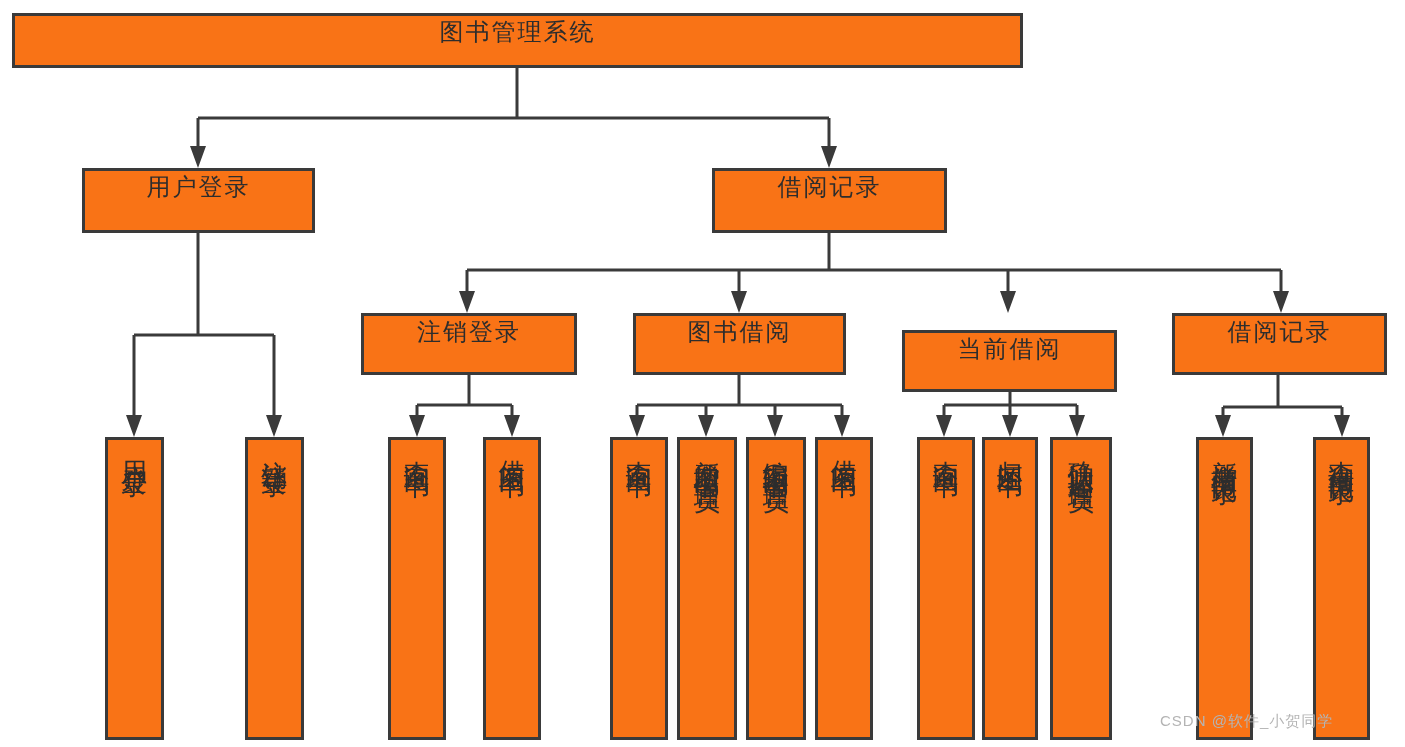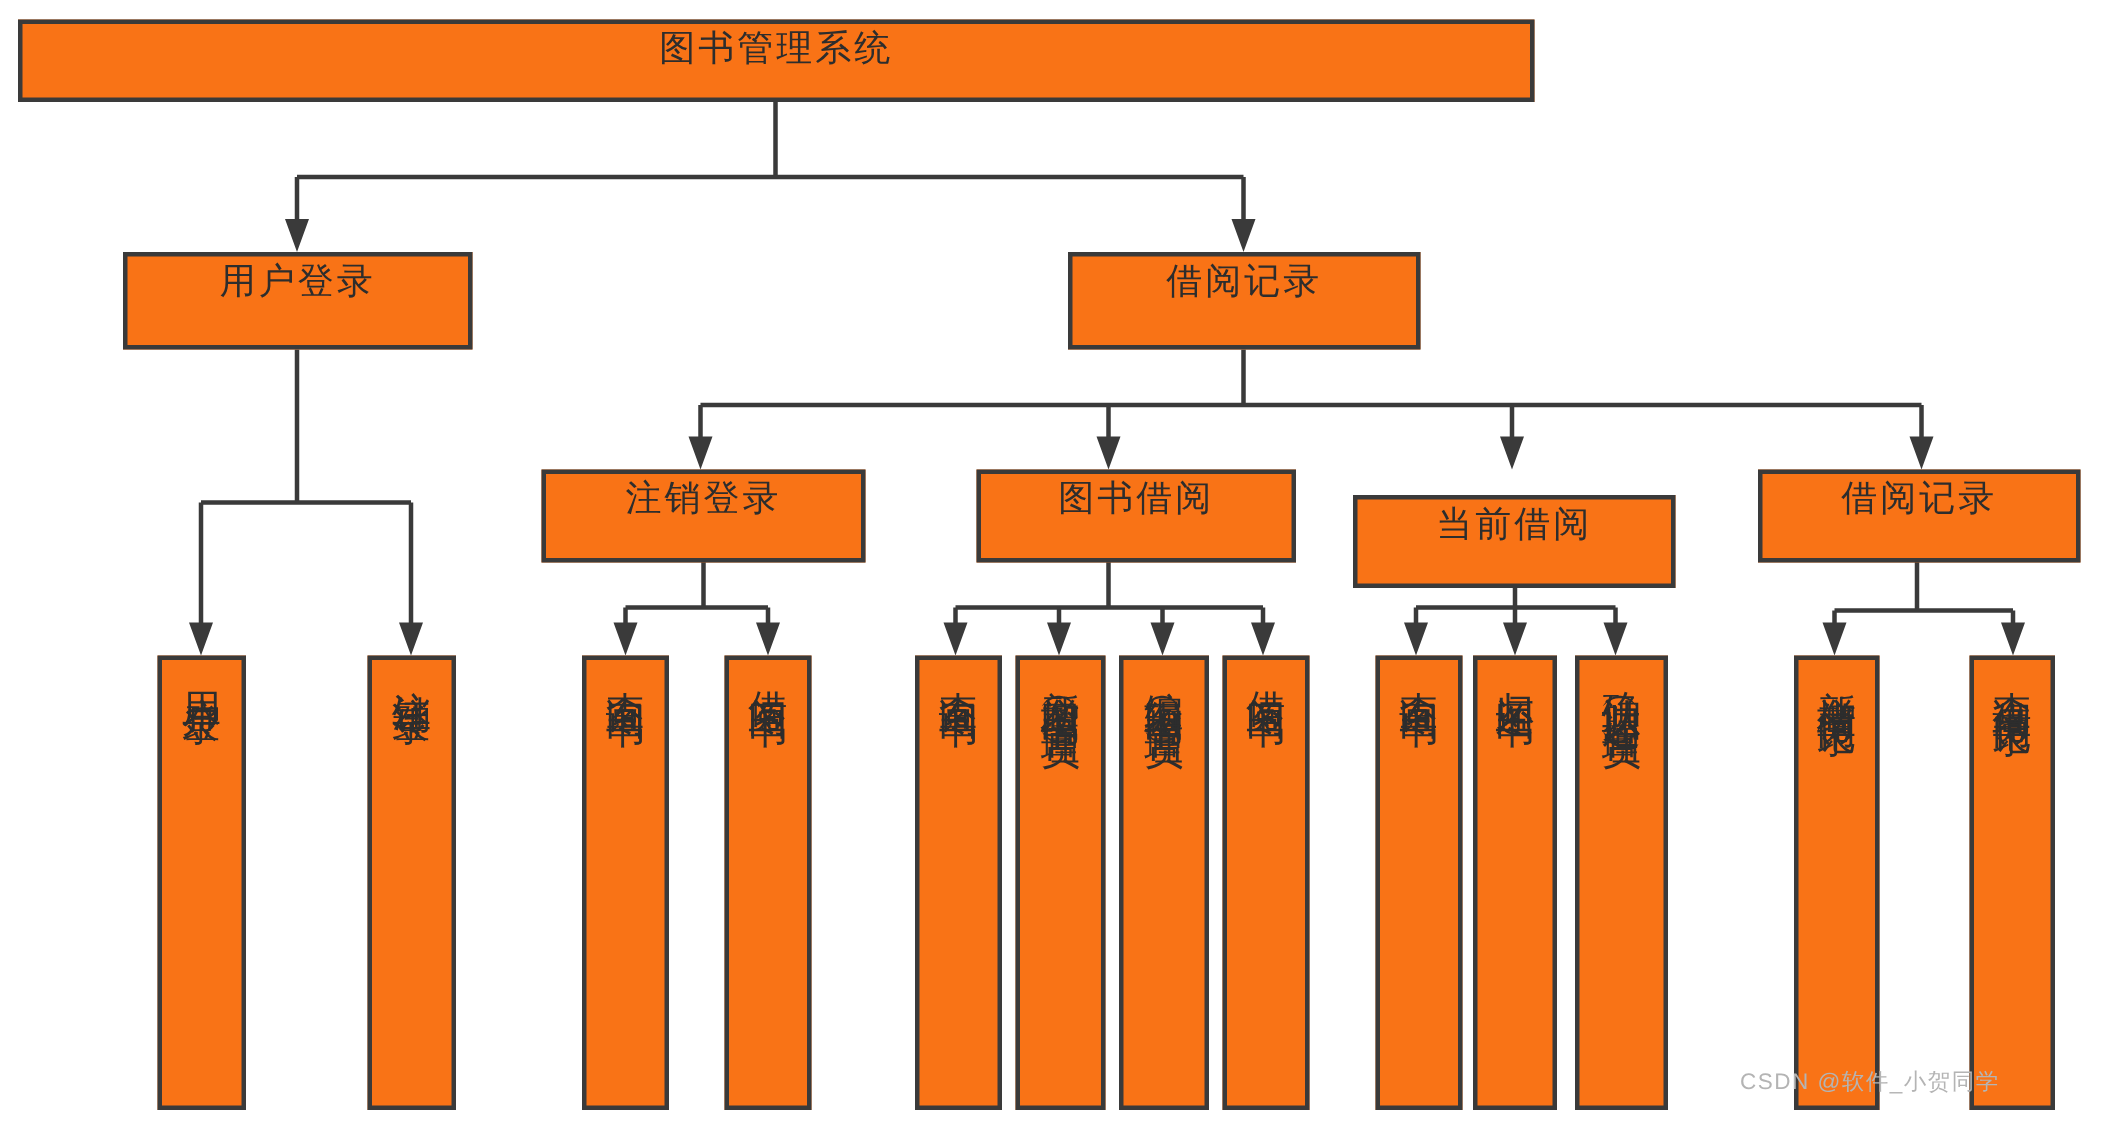--- a/index.html
+++ b/index.html
@@ -77,21 +77,21 @@
 <div class="node h" style="left:82px; top:168px; width:233px; height:65px">
   <span class="label">用户登录</span>
 </div>
 <div class="node h" style="left:712px; top:168px; width:235px; height:65px">
   <span class="label">借阅记录</span>
 </div>
 
 <div class="node h" style="left:361px; top:313px; width:216px; height:62px">
   <span class="label">注销登录</span>
 </div>
-<div class="node h" style="left:651px; top:313px; width:213px; height:62px">
+<div class="node h" style="left:633px; top:313px; width:213px; height:62px">
   <span class="label">图书借阅</span>
 </div>
 <div class="node h" style="left:902px; top:330px; width:215px; height:62px">
   <span class="label">当前借阅</span>
 </div>
 <div class="node h" style="left:1172px; top:313px; width:215px; height:62px">
   <span class="label">借阅记录</span>
 </div>
 
 <div class="node v" style="left:105px; top:437px; width:59px; height:303px">

